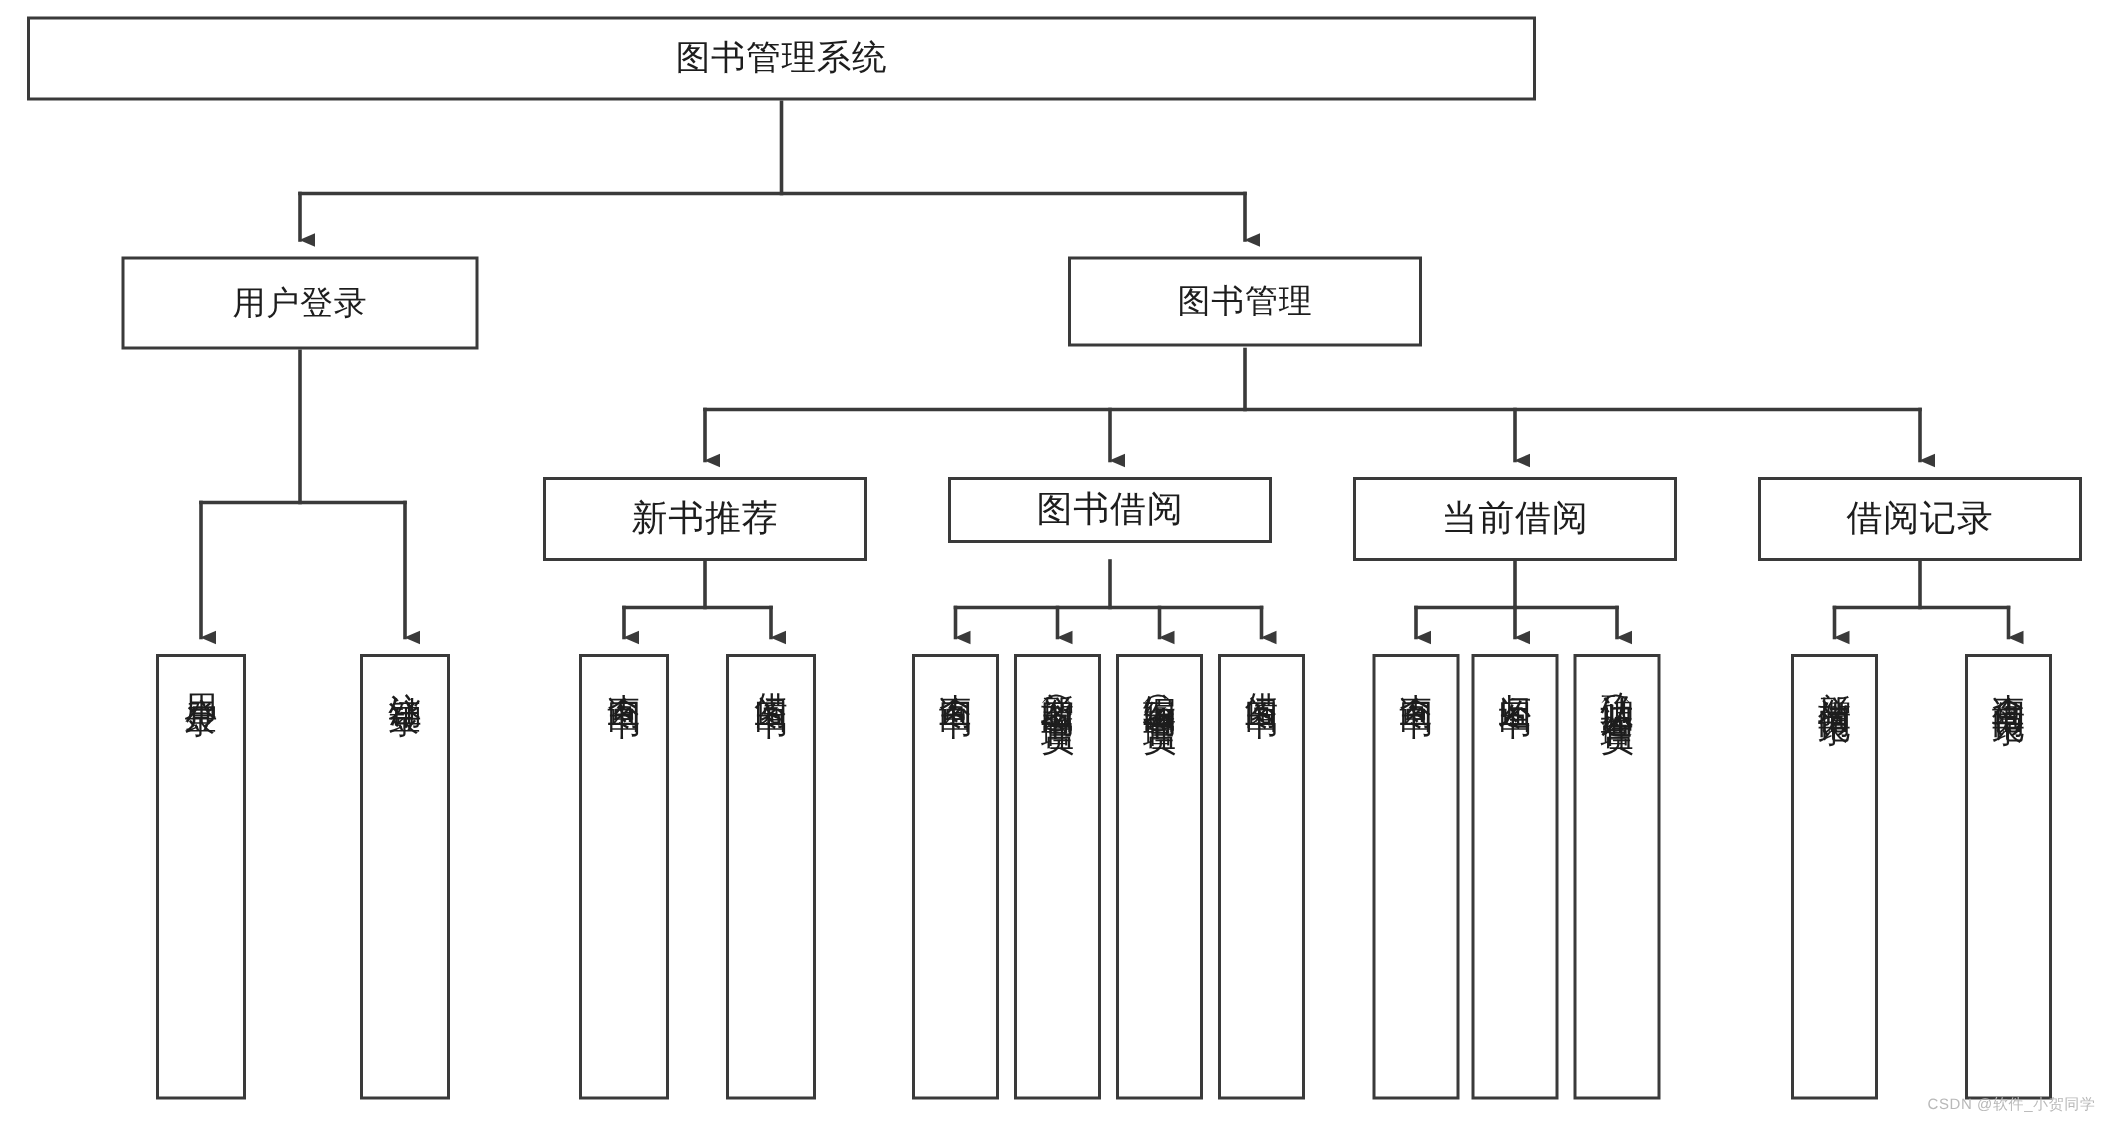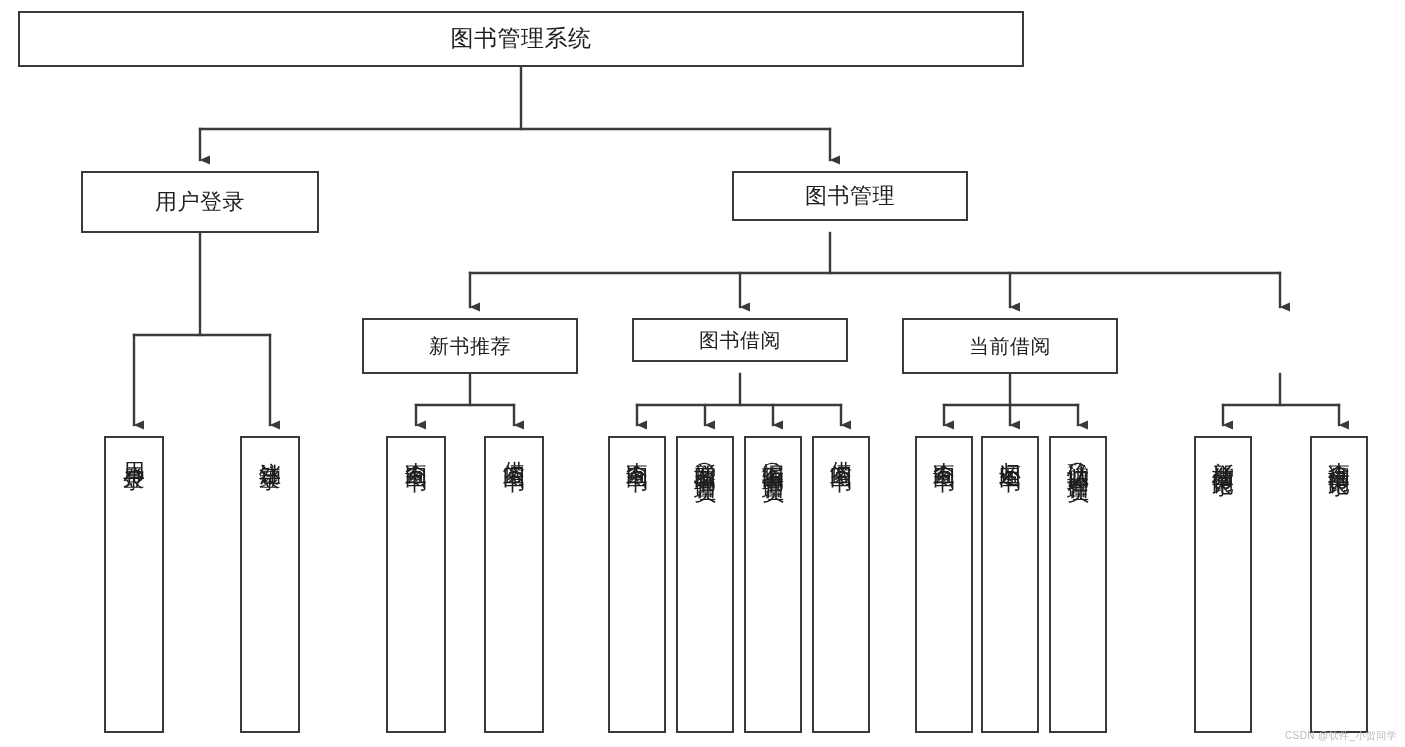--- a/index.html
+++ b/index.html
@@ -36,21 +36,21 @@
     justify-content: center;
     color: #1d1d1d;
   }
   .node.level-0 {
     font-size: 23px;
   }
   .node.level-1 {
     font-size: 22px;
   }
   .node.level-2 {
-    font-size: 20px;
+    font-size: 24px;
   }
   .node.leaf {
     align-items: flex-start;
     justify-content: center;
     padding-top: 6px;
   }
   .node-label {
     line-height: 1.12;
     white-space: nowrap;
     letter-spacing: 0.5px;
@@ -120,32 +120,35 @@
       </g>
   </svg>
 
   <div class="node level-0" style="left: 18px; top: 11px; width: 1006px; height: 56px;">
     <span class="node-label">图书管理系统</span>
   </div>
 
   <div class="node level-1" style="left: 81px; top: 171px; width: 238px; height: 62px;">
     <span class="node-label">用户登录</span>
   </div>
-  <div class="node level-1" style="left: 732px; top: 171px; width: 236px; height: 50px;">
+  <div class="node level-1" style="left: 712px; top: 171px; width: 236px; height: 60px;">
     <span class="node-label">图书管理</span>
   </div>
 
   <div class="node level-2" style="left: 362px; top: 318px; width: 216px; height: 56px;">
     <span class="node-label">新书推荐</span>
   </div>
   <div class="node level-2" style="left: 632px; top: 318px; width: 216px; height: 44px;">
     <span class="node-label">图书借阅</span>
   </div>
   <div class="node level-2" style="left: 902px; top: 318px; width: 216px; height: 56px;">
     <span class="node-label">当前借阅</span>
+  </div>
+  <div class="node level-2" style="left: 1172px; top: 318px; width: 216px; height: 56px;">
+    <span class="node-label">借阅记录</span>
   </div>
 
   <div class="node leaf" style="left: 104px; top: 436px; width: 60px; height: 297px;">
     <span class="node-label">用户登录</span>
   </div>
   <div class="node leaf" style="left: 240px; top: 436px; width: 60px; height: 297px;">
     <span class="node-label">注销登录</span>
   </div>
   <div class="node leaf" style="left: 386px; top: 436px; width: 60px; height: 297px;">
     <span class="node-label">查询图书</span>

